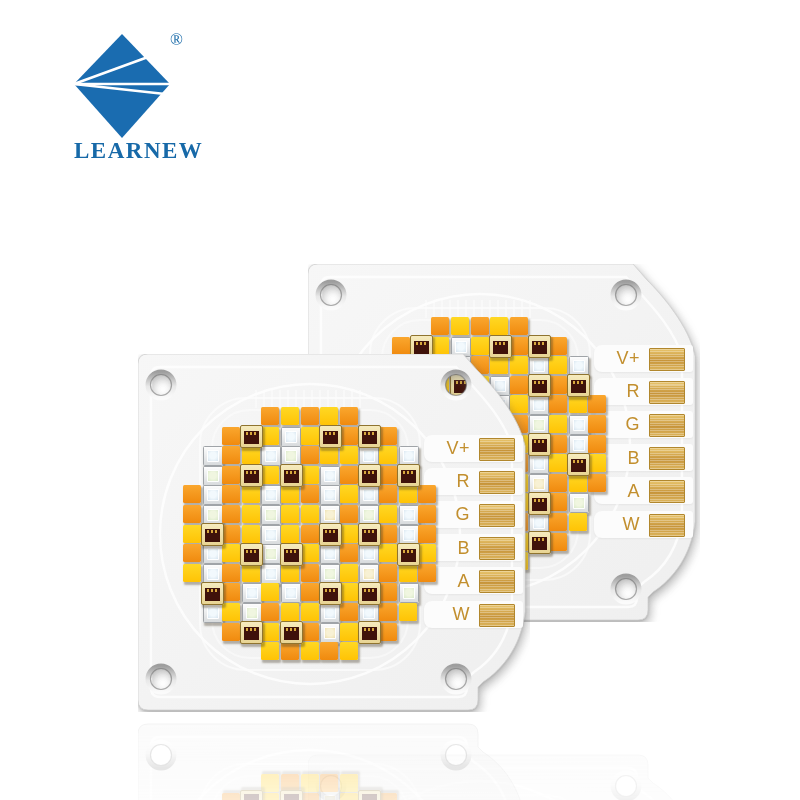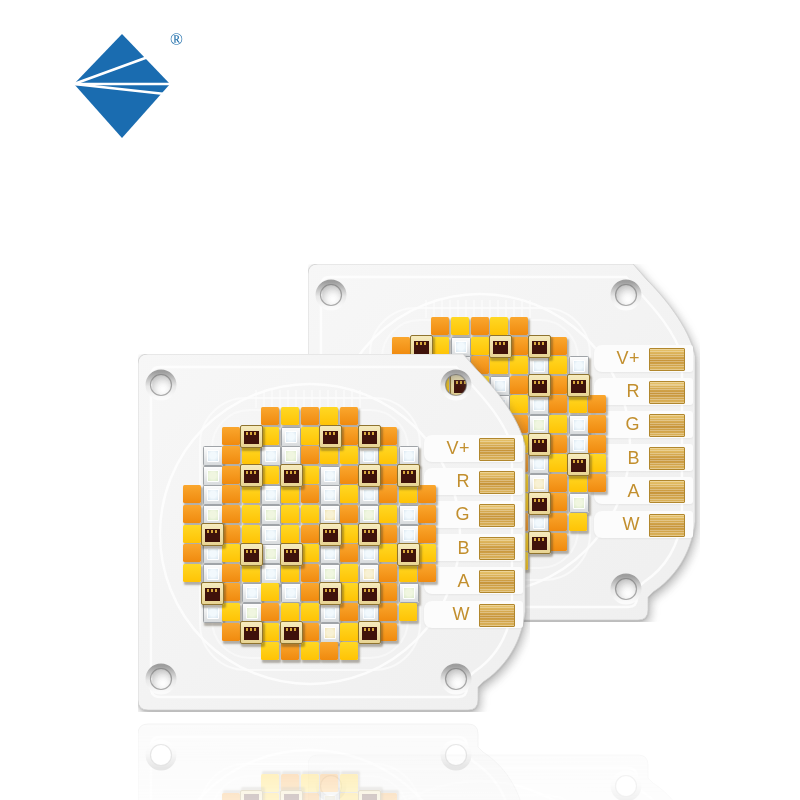--- a/index.html
+++ b/index.html
@@ -50,20 +50,21 @@
   <div class="logo">
     <svg class="dsvg" width="100" height="108" viewBox="0 0 100 108">
       <polygon id="diamondPoly" points="2,52 50,2 98,52 50,106" fill="#1A6CB0"></polygon>
       <g stroke="#FFFFFF" stroke-width="2.6" fill="none">
         <line x1="2" y1="52" x2="76" y2="25"></line>
         <line x1="2" y1="52" x2="98" y2="52"></line>
         <line x1="2" y1="52" x2="93" y2="62"></line>
       </g>
     </svg>
     <div class="rmark" style="color: rgb(23, 105, 168);">®</div>
+    <div class="brand" style="color: rgb(23, 105, 168);">LEARNEW</div>
   </div>
 
   <div id="scene">
       <div class="refl refl-back" style="left: 308px; top: 753px; z-index: 1;">
         <div class="board">
           <svg class="bsvg" width="392" height="358" viewBox="0 0 392 358">
             <defs>
               <linearGradient id="bg-back-board-reflection" x1="0" y1="0" x2="1" y2="1">
                 <stop offset="0%" stop-color="#F7F7F7"></stop>
                 <stop offset="100%" stop-color="#EFEFEF"></stop>

